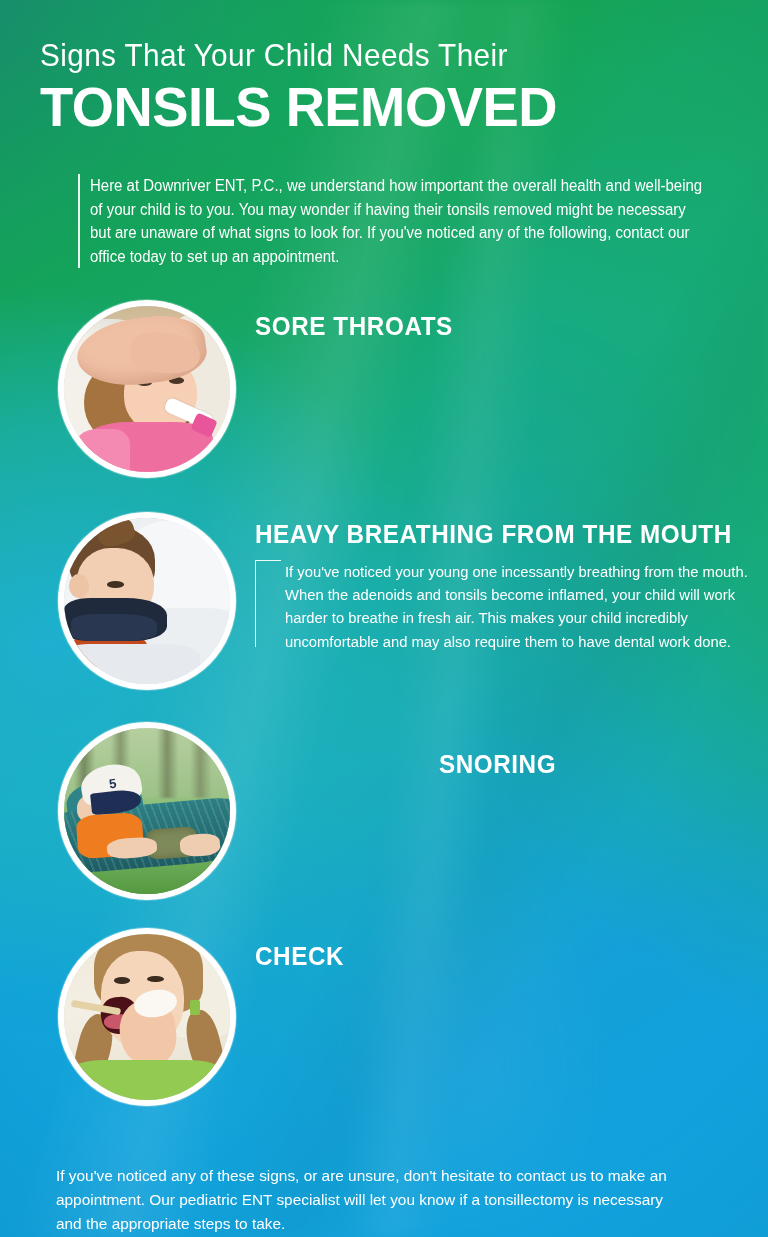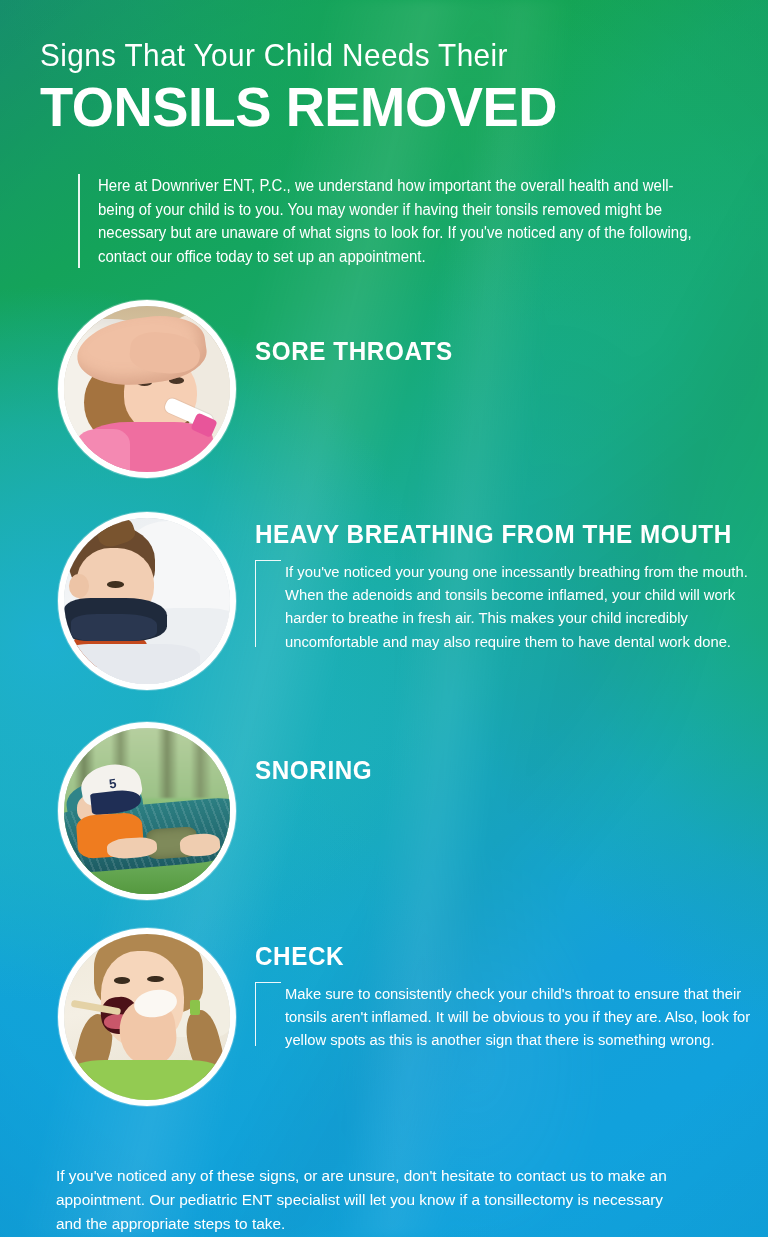--- a/index.html
+++ b/index.html
@@ -82,21 +82,21 @@
     font-size:56px; line-height:58px;
     color:#ffffff; font-weight:700;
     letter-spacing:-.5px;
     transform:scaleX(.97); transform-origin:left center;
     white-space:nowrap;
   }
 
   
   .intro{
     position:absolute; left:78px; top:174px; width:630px;
-    padding-left:18px;
+    padding-left:10px;
     border-left:2px solid rgba(255,255,255,.9);
   }
   .intro p{
     color:#ffffff; font-size:15.6px; line-height:23.5px;
     transform:scaleX(.96); transform-origin:left top;
     width:104%;
   }
 
   
   .section{ position:absolute; left:0; width:768px; }
@@ -248,21 +248,21 @@
         <div class="p1-eye1"></div>
           <div class="p1-eye2"></div>
         <div class="p1-hand"></div>
           <div class="p1-fingers"></div>
         <div class="p1-shirt"></div>
           <div class="p1-shirt2"></div>
         <div class="p1-therm"></div>
           <div class="p1-therm2"></div>
       </div>
     </div>
-    <div class="sec-body" style="top:37px;">
+    <div class="sec-body" style="top:12px;">
       <div class="sec-title">SORE THROATS</div>
     </div>
   </div>
 
   <div class="section" style="top:512px;">
     <div class="circle">
       <div class="photo">
         <div class="p2-bg"></div>
           <div class="p2-bed"></div>
           <div class="p2-bed2"></div>
@@ -298,21 +298,21 @@
         <div class="p3-face"></div>
         <div class="p3-cap"></div>
           <div class="p3-capbrim"></div>
         <div class="p3-capnum">5</div>
         <div class="p3-shirt"></div>
           <div class="p3-shorts"></div>
         <div class="p3-arm"></div>
           <div class="p3-leg"></div>
       </div>
     </div>
-    <div class="sec-body" style="top:34px;">
+    <div class="sec-body" style="top:28px;text-align:center;">
       <div class="sec-title">SNORING</div>
     </div>
   </div>
 
   <div class="section" style="top:928px;">
     <div class="circle">
       <div class="photo">
         <div class="p4-bg"></div>
           <div class="p4-wall"></div>
         <div class="p4-braid1"></div>
@@ -325,24 +325,20 @@
           <div class="p4-tongue"></div>
         <div class="p4-swab"></div>
           <div class="p4-hand"></div>
           <div class="p4-glove"></div>
         <div class="p4-clip"></div>
           <div class="p4-shirt"></div>
       </div>
     </div>
     <div class="sec-body" style="top:14px;">
       <div class="sec-title">CHECK</div>
-      <div class="sec-text-wrap">
-        <div class="bracket"></div>
-        <div class="sec-text">Make sure to consistently check your child's throat to ensure that their tonsils aren't inflamed. It will be obvious to you if they are. Also, look for yellow spots as this is another sign that there is something wrong.</div>
-      </div>
     </div>
   </div>
 
   <div class="footer">
     <p>If you've noticed any of these signs, or are unsure, don't hesitate to contact us to make an appointment. Our pediatric ENT specialist will let you know if a tonsillectomy is necessary and the appropriate steps to take.</p>
   </div>
 
 </div>
 
 </body></html>

